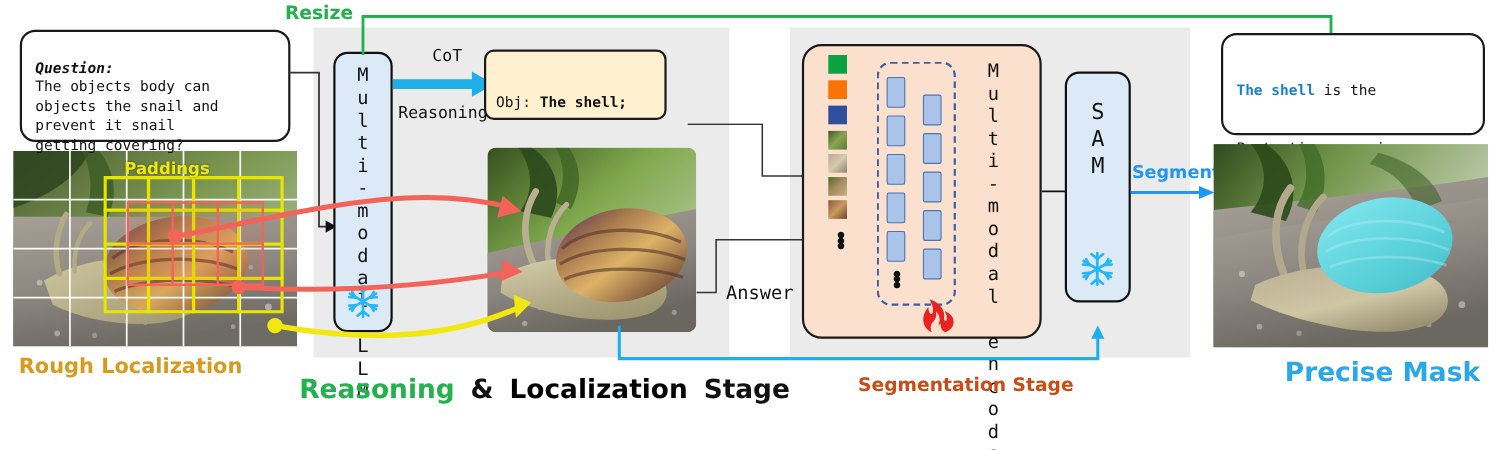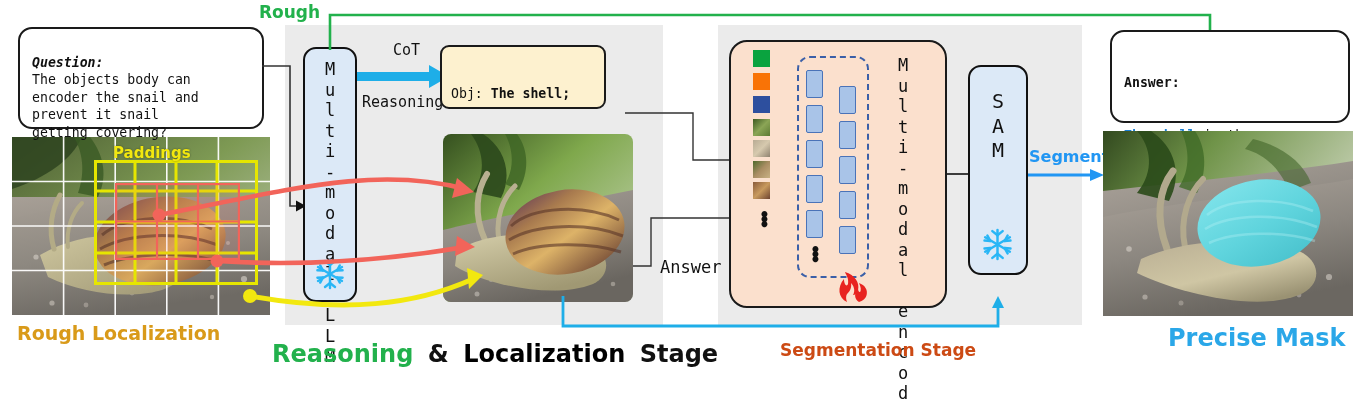--- a/index.html
+++ b/index.html
@@ -164,21 +164,21 @@
       <line x1="0" y1="38.5" x2="125" y2="38.5"></line>
     </g>
   </svg>
 </div>
 <div class="abs yellow-lbl" style="left:113px;top:144px;font-size:15px;text-shadow:0 0 2px rgba(0,0,0,.45);">Paddings</div>
 <div class="abs hand lbl-rough" style="left:17px;top:322px;font-size:19px;">Rough Localization</div>
 
 <div class="abs callout" style="left:18px;top:27px;width:246px;height:102px;">
 <span style="font-weight:bold;font-style:italic;">Question:</span>
 <span>The objects body can</span>
-<span>encoder the snail and</span>
+<span>objects the snail and</span>
 <span>prevent it snail</span>
 <span>getting covering?</span>
 </div>
 
 <div class="abs" style="left:262px;top:60px;width:46px;height:152px;">
   <svg width="46" height="152" viewBox="0 0 46 152">
     <path d="M0,6 L28,6 L28,146 L36,146" stroke="#333" stroke-width="1.6" fill="none"></path>
     <path d="M34,140.5 L44,146 L34,151.5 Z" fill="#111"></path>
   </svg>
 </div>
@@ -207,21 +207,21 @@
     </g>
   </svg>
 </div>
 
 <div class="abs" style="left:325px;top:6px;width:890px;height:48px;">
   <svg width="890" height="48" viewBox="0 0 890 48">
     <path d="M5,44 L5,9 L885,9 L885,32" stroke="#22b14c" stroke-width="2.6" fill="none"></path>
     <path d="M879,30 L885,43 L891,30 Z" fill="#3ec46a"></path>
   </svg>
 </div>
-<div class="abs green-lbl" style="left:259px;top:2px;font-size:17px;">Rough</div>
+<div class="abs green-lbl" style="left:259px;top:2px;font-size:17px;">Resize</div>
 
 <div class="abs" style="left:357px;top:63px;width:96px;height:28px;">
   <svg width="96" height="28" viewBox="0 0 96 28">
     <path d="M0,9 L72,9 L72,2 L92,13.5 L72,25 L72,18 L0,18 Z" fill="#1eaee8"></path>
   </svg>
 </div>
 <div class="abs mono-lbl" style="left:377px;top:41px;font-size:15px;margin-left:16px;">CoT</div>
 <div class="abs mono-lbl" style="left:362px;top:93px;font-size:15px;">Reasoning</div>
 
 <div class="abs objbox" style="left:440px;top:45px;width:166px;height:64px;">
@@ -402,21 +402,20 @@
 
 <div class="abs" style="left:1028px;top:168px;width:80px;height:14px;">
   <svg width="80" height="14" viewBox="0 0 80 14">
     <path d="M0,7 L64,7" stroke="#2196f3" stroke-width="2.8" fill="none"></path>
     <path d="M62,1 L76,7 L62,13 Z" fill="#2196f3"></path>
   </svg>
 </div>
 <div class="abs cyan-lbl" style="left:1029px;top:147px;font-size:16px;">Segment</div>
 
 <div class="abs callout" style="left:1110px;top:30px;width:240px;height:93px;">
-  <div style="font-weight:bold;">Answer:</div>
   <div><span class="blue-txt">The shell</span><span> is the</span></div>
   <div>Protective covering</div>
   <div>for the snail’s body</div>
 </div>
 
 <div class="abs" style="left:1103px;top:131px;width:250px;height:185px;overflow:hidden;">
   <svg width="250" height="185" viewBox="0 0 250 185">
     <defs>
       <linearGradient id="bg3" x1="0" y1="0" x2="1" y2="0.6">
         <stop offset="0%" stop-color="#32491f"></stop>

